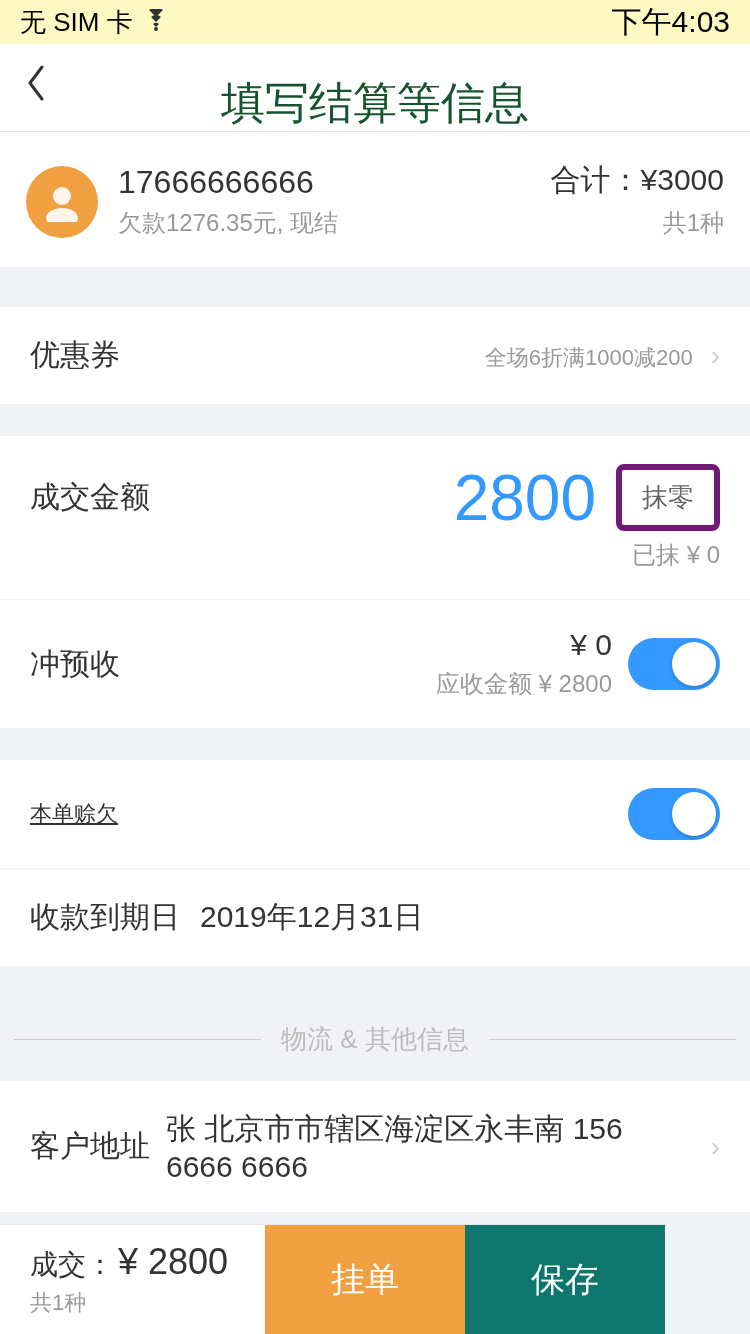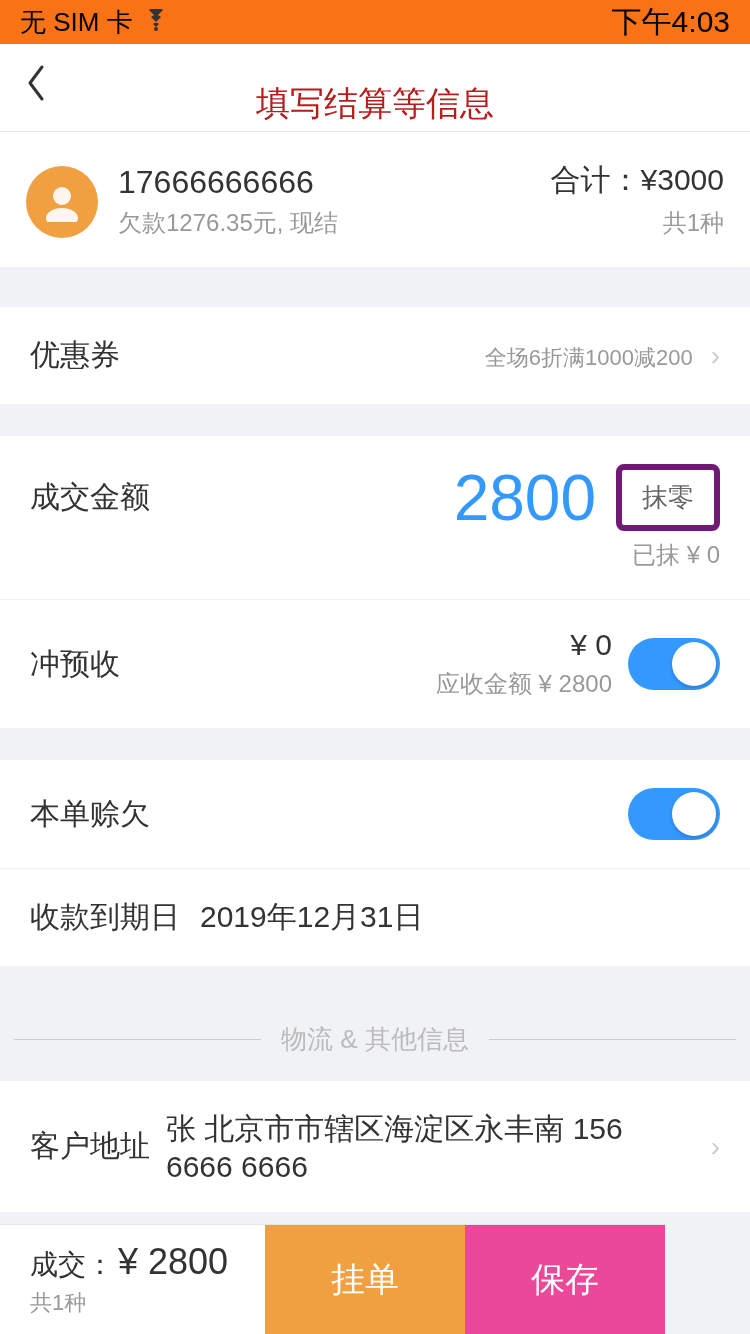--- a/index.html
+++ b/index.html
@@ -10,21 +10,21 @@
       width: 750px;
       min-height: 1334px;
       position: relative;
       overflow-x: hidden;
     }
 
     
     .status-bar {
       width: 750px;
       height: 44px;
-      background: #f97316;
+      background: #fef9c3;
       display: flex;
       align-items: center;
       justify-content: space-between;
       padding: 0 20px;
       font-size: 26px;
     }
     .status-left { display: flex; align-items: center; gap: 8px; font-size: 26px; }
     .status-center { font-size: 30px; font-weight: 500; }
     .status-right { display: flex; align-items: center; gap: 8px; font-size: 24px; }
     .battery-icon {
@@ -69,23 +69,23 @@
       border-bottom: 1px solid #e5e5e5;
     }
     .nav-back {
       position: absolute;
       left: 24px;
       font-size: 36px;
       color: #333;
       cursor: pointer;
     }
     .nav-title {
-      font-size: 34px;
+      font-size: 44px;
       font-weight: 500;
-      color: #b91c1c;
+      color: #14532d;
       margin-top: 32px;
     }
 
     
     .content {
       width: 750px;
       background: #f0f2f5;
     }
 
     
@@ -204,21 +204,21 @@
 
     
     .writeoff-section {
       background: #fff;
       padding: 28px 30px;
       display: flex;
       align-items: center;
       justify-content: space-between;
       margin-top: 16px;
     }
-    .writeoff-label { font-size: 30px; color: #333; }
+    .writeoff-label { font-size: 22px; color: #333; text-decoration: underline; }
 
     
     .duedate-section {
       background: #fff;
       padding: 28px 30px;
       margin-top: 1px;
     }
     .duedate-row {
       display: flex;
       align-items: center;
@@ -290,21 +290,21 @@
       display: flex;
       align-items: center;
       justify-content: center;
       font-size: 34px;
       color: #fff;
       cursor: pointer;
     }
     .btn-save {
       width: 200px;
       height: 110px;
-      background: #ec4899;
+      background: #0f766e;
       display: flex;
       align-items: center;
       justify-content: center;
       font-size: 34px;
       color: #fff;
       cursor: pointer;
     }
   </style>
 </head>
 <body>

